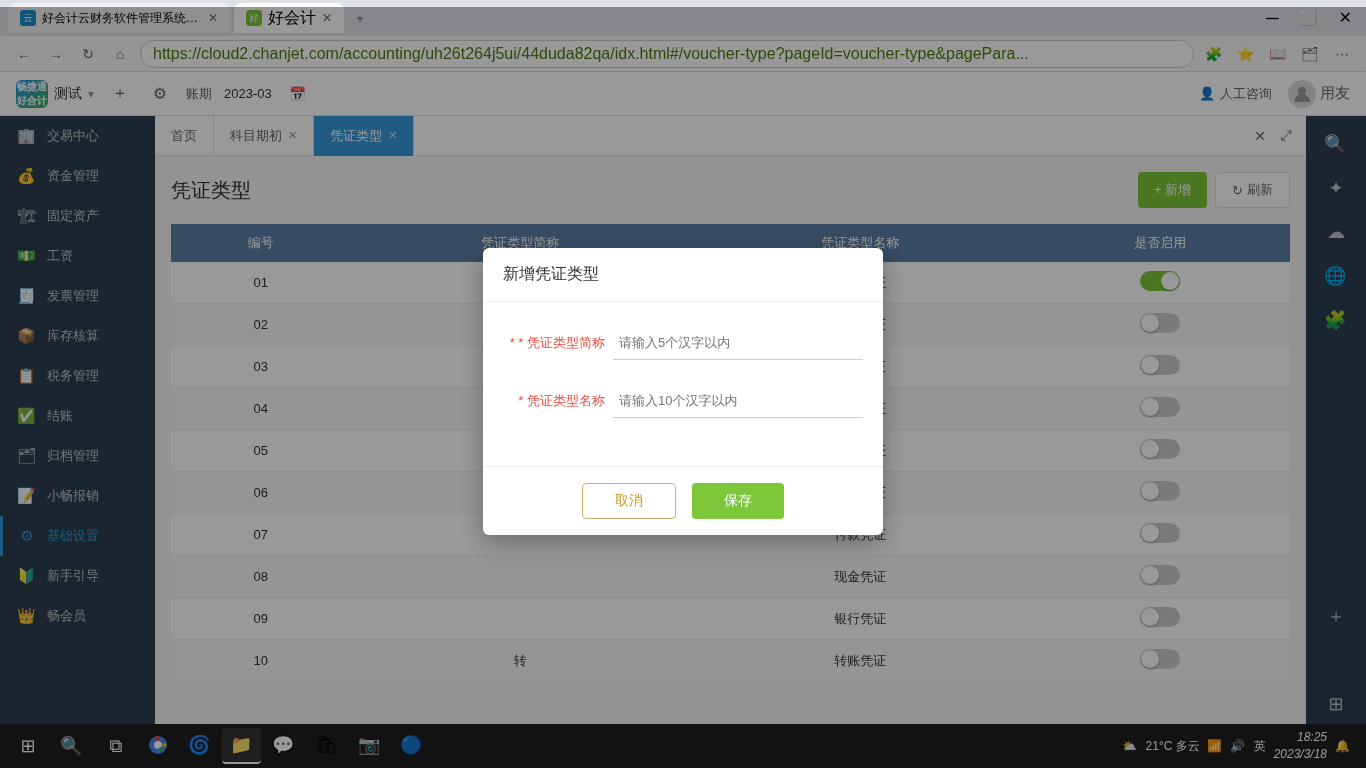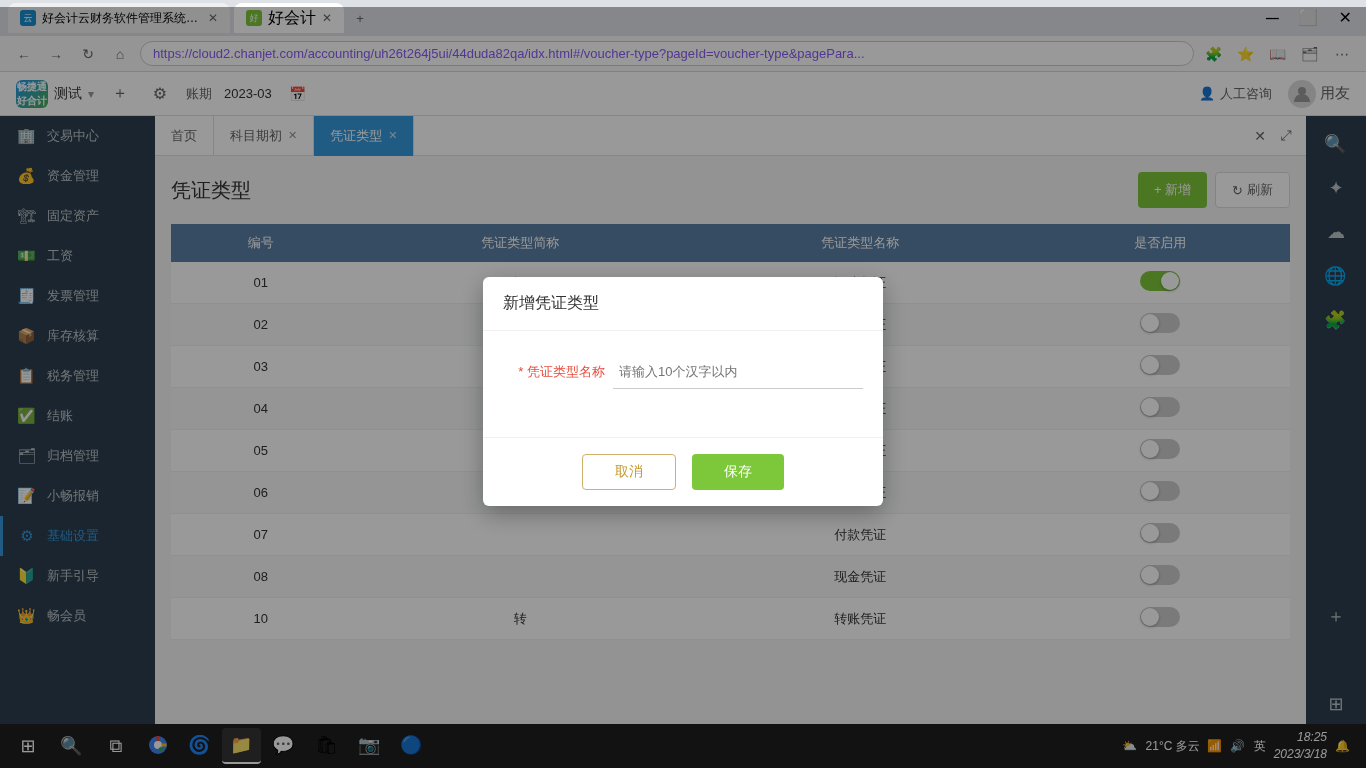--- a/index.html
+++ b/index.html
@@ -128,21 +128,21 @@
     <span style="font-size:16px; cursor:pointer; padding:0 6px;">✕</span>
   </div>
 </div>
 
 <div class="browser-address-bar">
   <span class="nav-icon">←</span>
   <span class="nav-icon">→</span>
   <span class="nav-icon">↻</span>
   <span class="nav-icon">⌂</span>
   <div class="address-input">
-    <span style="color:#8b5cf6; font-size:13px;">https://cloud2.chanjet.com/accounting/uh26t264j5ui/44duda82qa/idx.html#/voucher-type?pageId=voucher-type&amp;pagePara...</span>
+    <span style="color:#4d7c0f; font-size:16px;">https://cloud2.chanjet.com/accounting/uh26t264j5ui/44duda82qa/idx.html#/voucher-type?pageId=voucher-type&amp;pagePara...</span>
   </div>
   <span class="nav-icon">🧩</span>
   <span class="nav-icon">⭐</span>
   <span class="nav-icon">📖</span>
   <span class="nav-icon">🗂</span>
   <span class="nav-icon">⋯</span>
 </div>
 
 <div class="top-bar">
   <div class="company-selector">
@@ -346,20 +346,30 @@
     <td>
       <div class="toggle off">
         <div class="toggle-knob"></div>
       </div>
     </td>
   </tr>
             <tr>
     <td>08</td>
     <td></td>
     <td>现金凭证</td>
+    <td>
+      <div class="toggle off">
+        <div class="toggle-knob"></div>
+      </div>
+    </td>
+  </tr>
+            <tr>
+    <td>09</td>
+    <td></td>
+    <td>银行凭证</td>
     <td>
       <div class="toggle off">
         <div class="toggle-knob"></div>
       </div>
     </td>
   </tr>
             <tr>
     <td>10</td>
     <td>转</td>
     <td>转账凭证</td>
@@ -390,20 +400,27 @@
 
 <div class="modal-overlay">
   <div class="modal">
     <div class="modal-header">
       <span>新增凭证类型</span>
     </div>
     <div class="modal-body">
       <div class="form-row">
         <div class="form-label">
           <span style="color:#e74c3c;">*</span>
+          <span style="color:#e74c3c; font-size:13px;">* 凭证类型简称</span>
+        </div>
+        <input class="form-input" type="text" placeholder="请输入5个汉字以内" style="">
+      </div>
+      <div class="form-row">
+        <div class="form-label">
+          <span style="color:#e74c3c;">*</span>
           <span style="color:#e74c3c; font-size:13px;"> 凭证类型名称</span>
         </div>
         <input class="form-input" type="text" placeholder="请输入10个汉字以内" style="">
       </div>
     </div>
     <div class="modal-footer">
       <button class="btn-cancel">取消</button>
       <button class="btn-save">保存</button>
     </div>
   </div>

